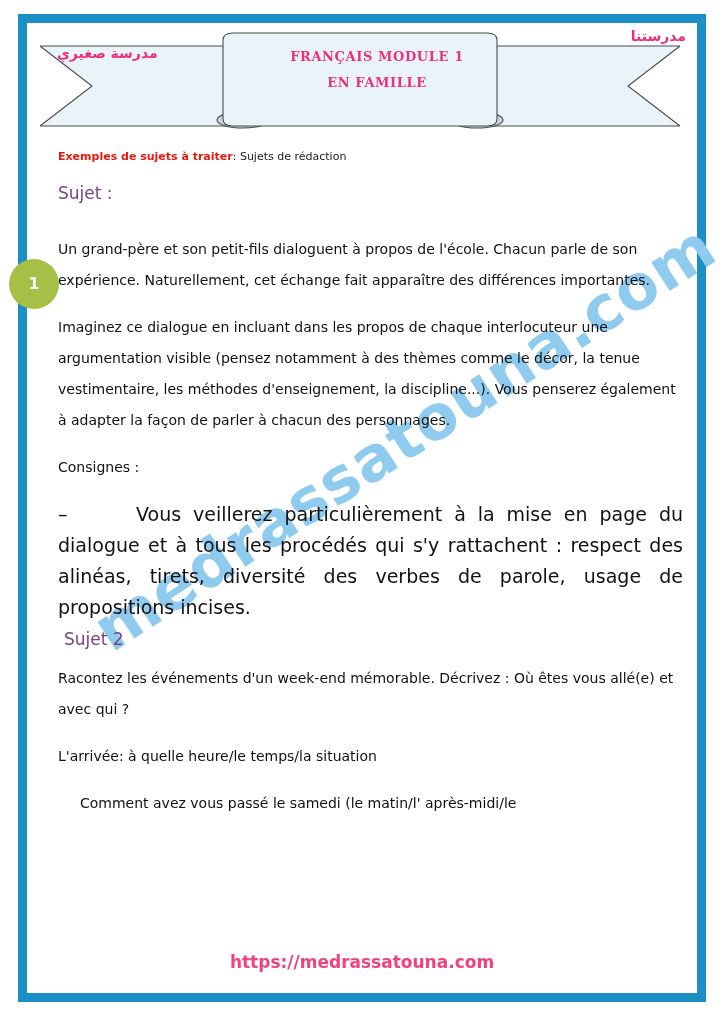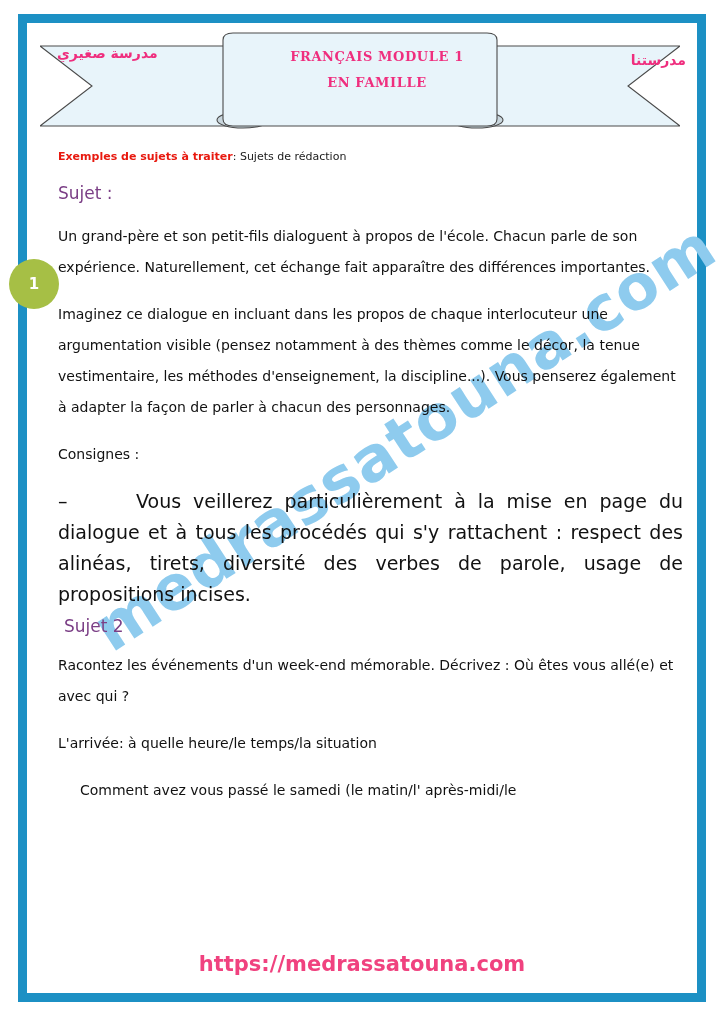--- a/index.html
+++ b/index.html
@@ -95,21 +95,21 @@
     z-index: 11;
     color: #ef2e7e;
     font-family: "DejaVu Sans", sans-serif;
     font-size: 14px;
     font-weight: 700;
     direction: rtl;
     white-space: nowrap;
     text-align: center;
   }
   .corner-arabic.left  { left: 57px;  top: 45px; }
-  .corner-arabic.right { right: 38px; top: 52px; }
+  .corner-arabic.right { right: 38px; top: 28px; }
 
   
   .page-badge {
     position: absolute;
     left: 9px;
     top: 259px;
     width: 50px;
     height: 50px;
     border-radius: 50%;
     background: #a6bf45;
@@ -150,21 +150,21 @@
   }
   .line-heading .rest {
     color: #1a1a1a;
     font-weight: 400;
   }
 
   .sujet-label {
     font-family: "DejaVu Sans", sans-serif;
     font-size: 17px;
     color: #7b3f86;
-    margin-bottom: 18px;
+    margin-bottom: 31px;
   }
   .sujet-label.indented { margin-left: 6px; margin-top: 2px; margin-bottom: 14px; }
 
   p.body {
     font-family: "DejaVu Sans", sans-serif;
     font-size: 14px;
     line-height: 31px;
     color: #111111;
     margin: 0 0 16px 0;
   }
@@ -182,21 +182,21 @@
     width: 78px;
   }
 
   .footer-url {
     position: absolute;
     left: 0;
     right: 0;
     top: 952px;
     text-align: center;
     font-family: "DejaVu Sans", sans-serif;
-    font-size: 21px;
+    font-size: 17px;
     font-weight: 700;
     color: #f0427f;
     z-index: 12;
   }
 </style>
 </head>
 <body>
 
 <div class="page">
 

